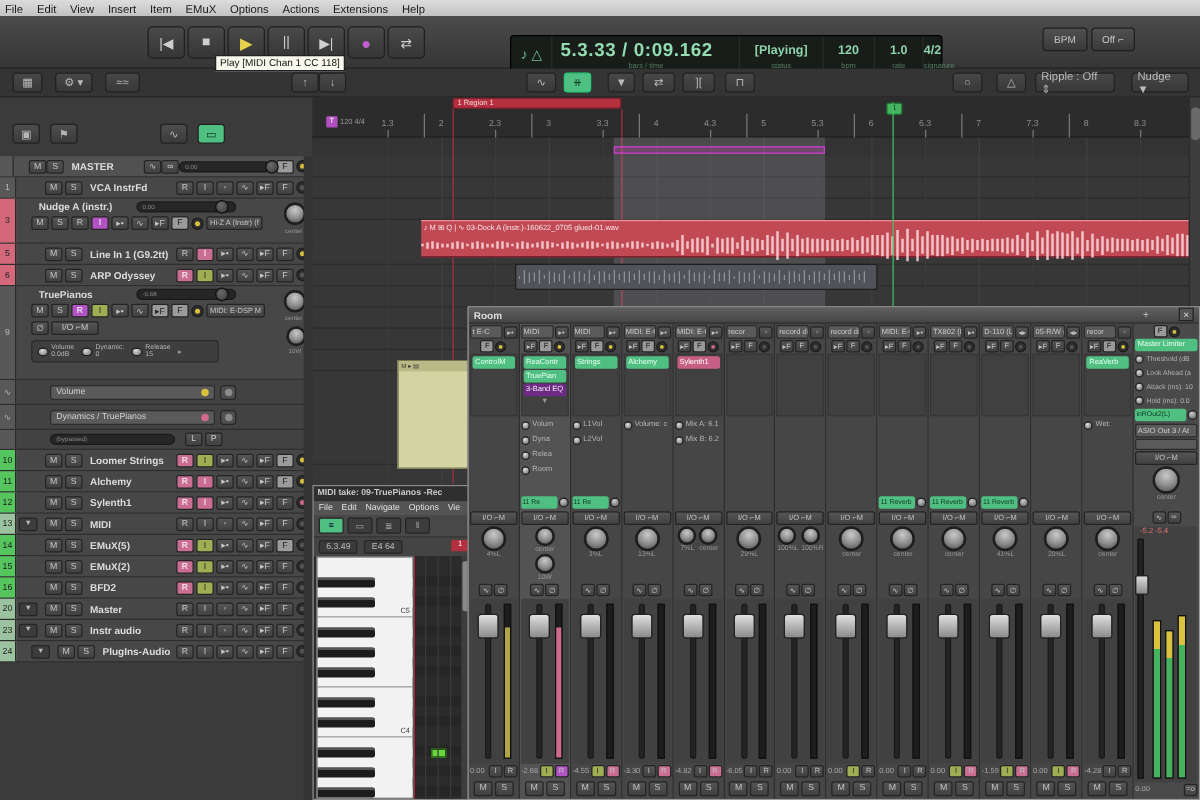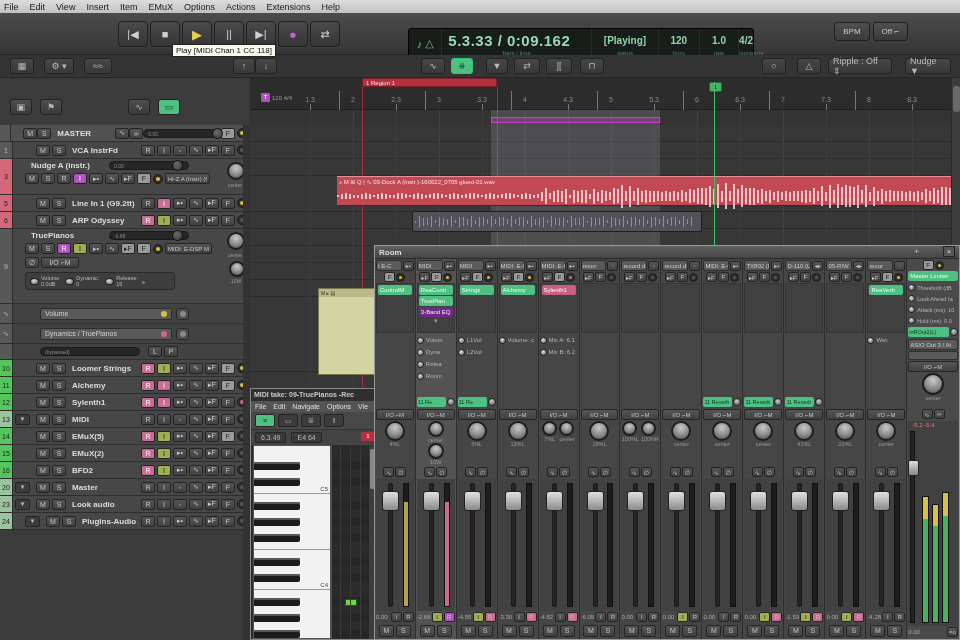--- a/index.html
+++ b/index.html
@@ -596,21 +596,21 @@
             <div class="odot"></div>
           </div>
         </div>
         <div class="trow" style="height: 17px;">
           <div class="tnum pale">23</div>
           <div class="fold" style="margin-left: 2px;">▼</div>
           <div style="width: 6px;"></div>
           <div class="chip">M</div>
           <div style="width: 2px;"></div>
           <div class="chip">S</div>
-          <span class="tname">Look audio</span>
+          <span class="tname">Instr audio</span>
           <div class="tright">
             <div class="chip">R</div>
             <div class="chip">I</div>
             <div class="chip">◦</div>
             <div class="chip">∿</div>
             <div class="chip">▸F</div>
             <div class="chip">F</div>
             <div class="odot"></div>
           </div>
         </div>

